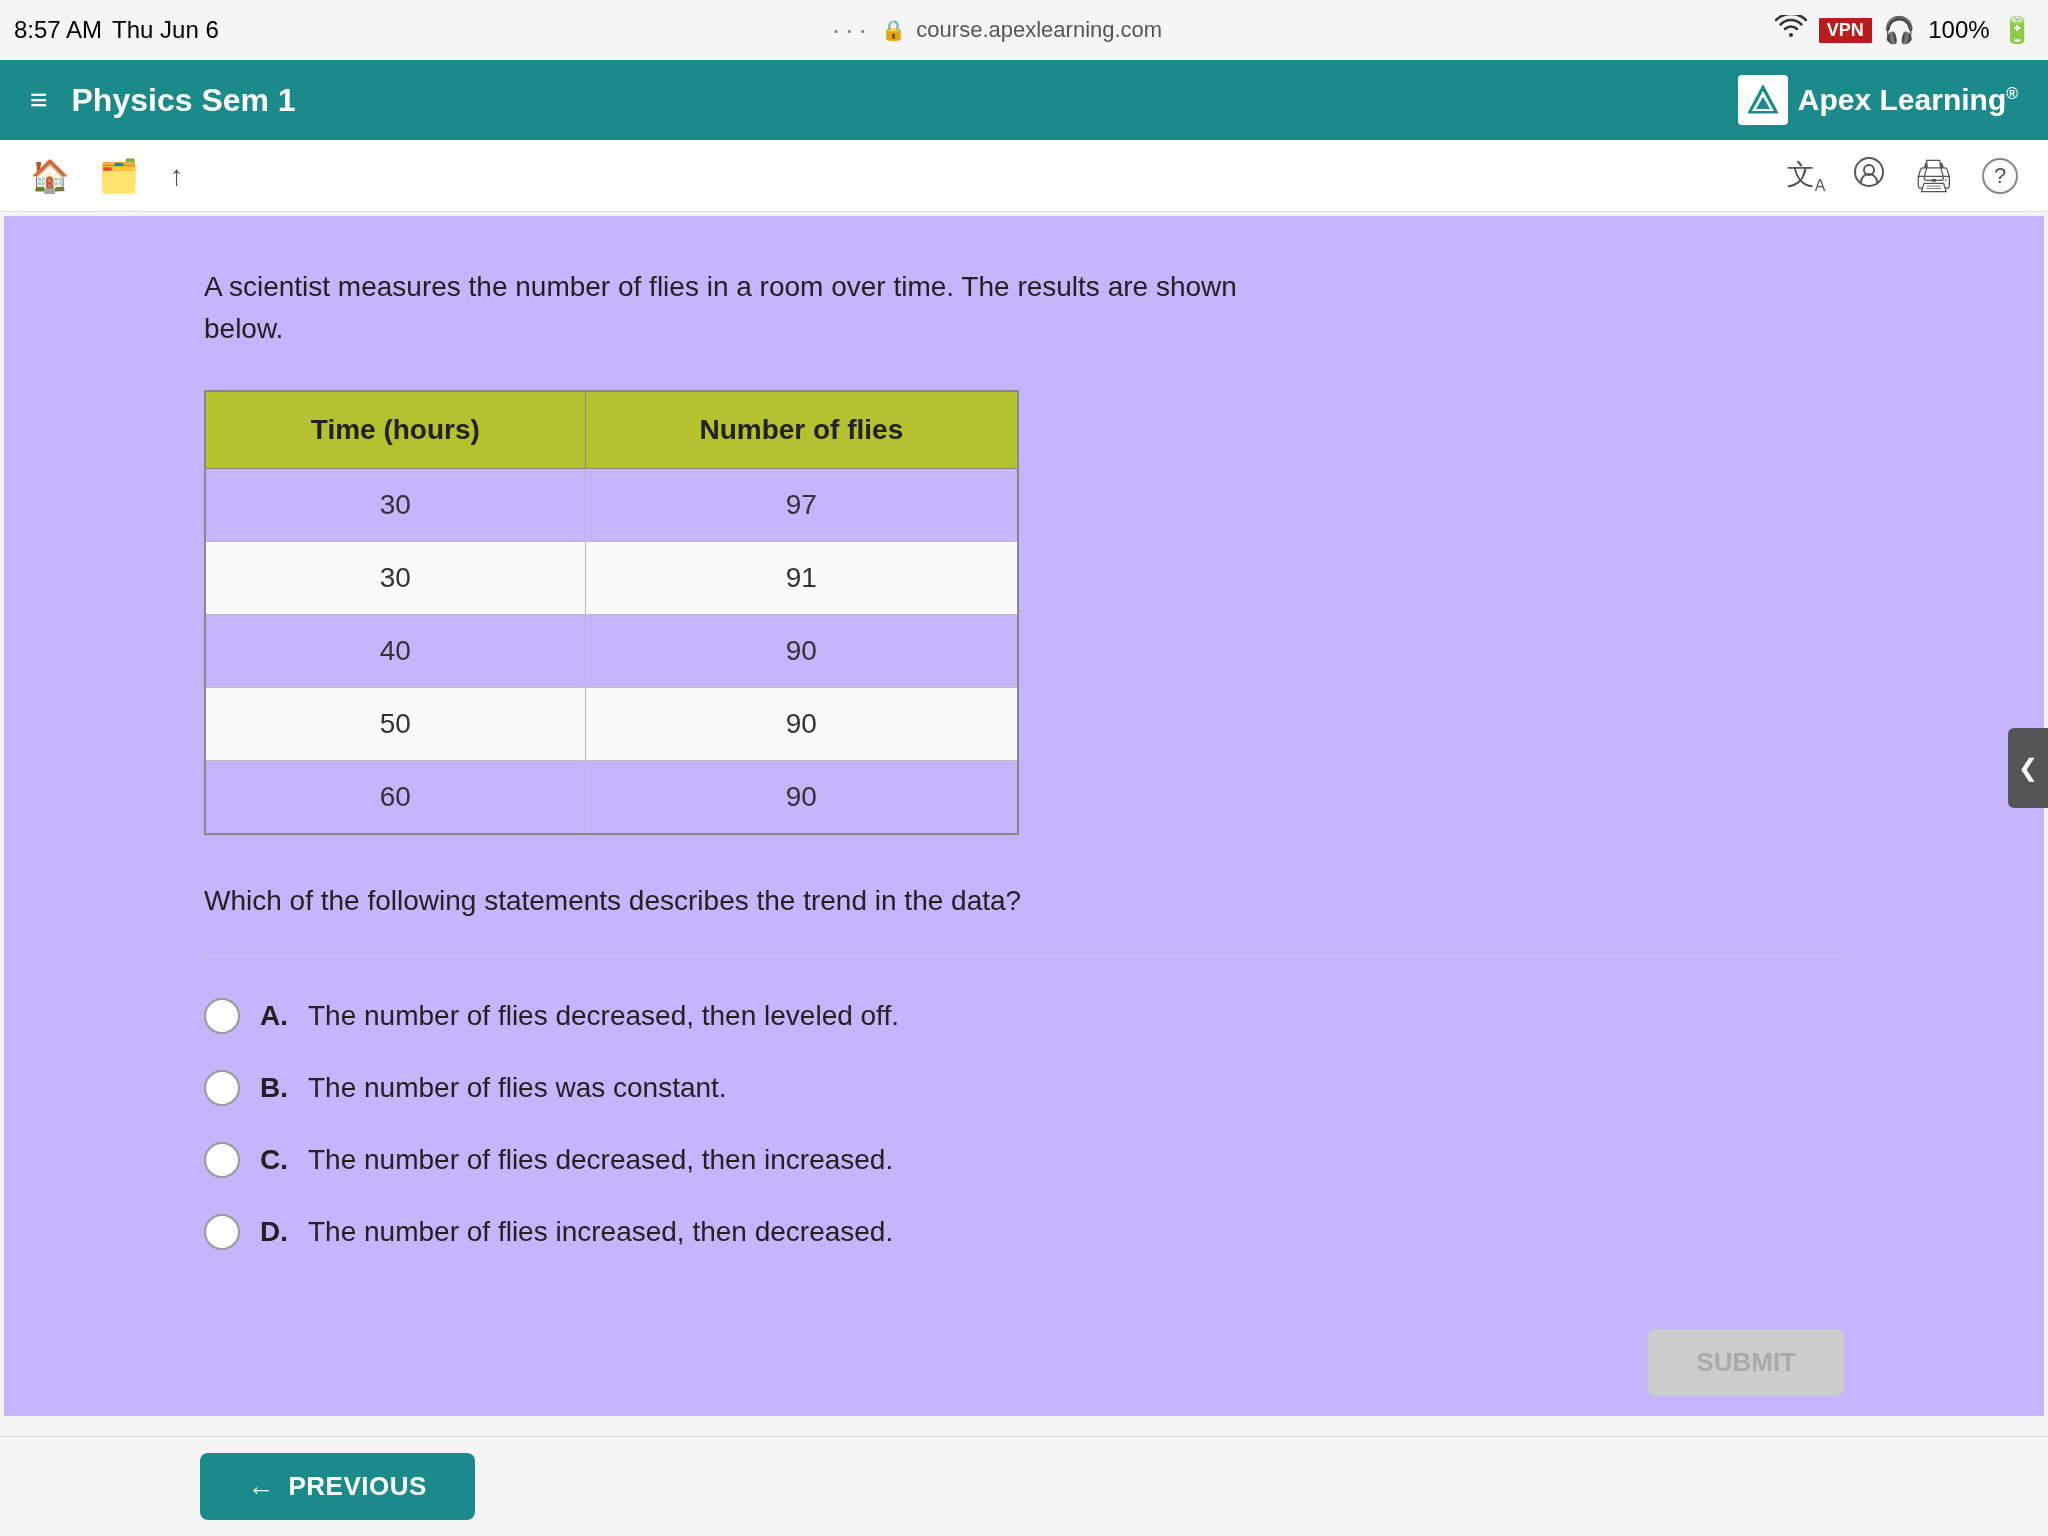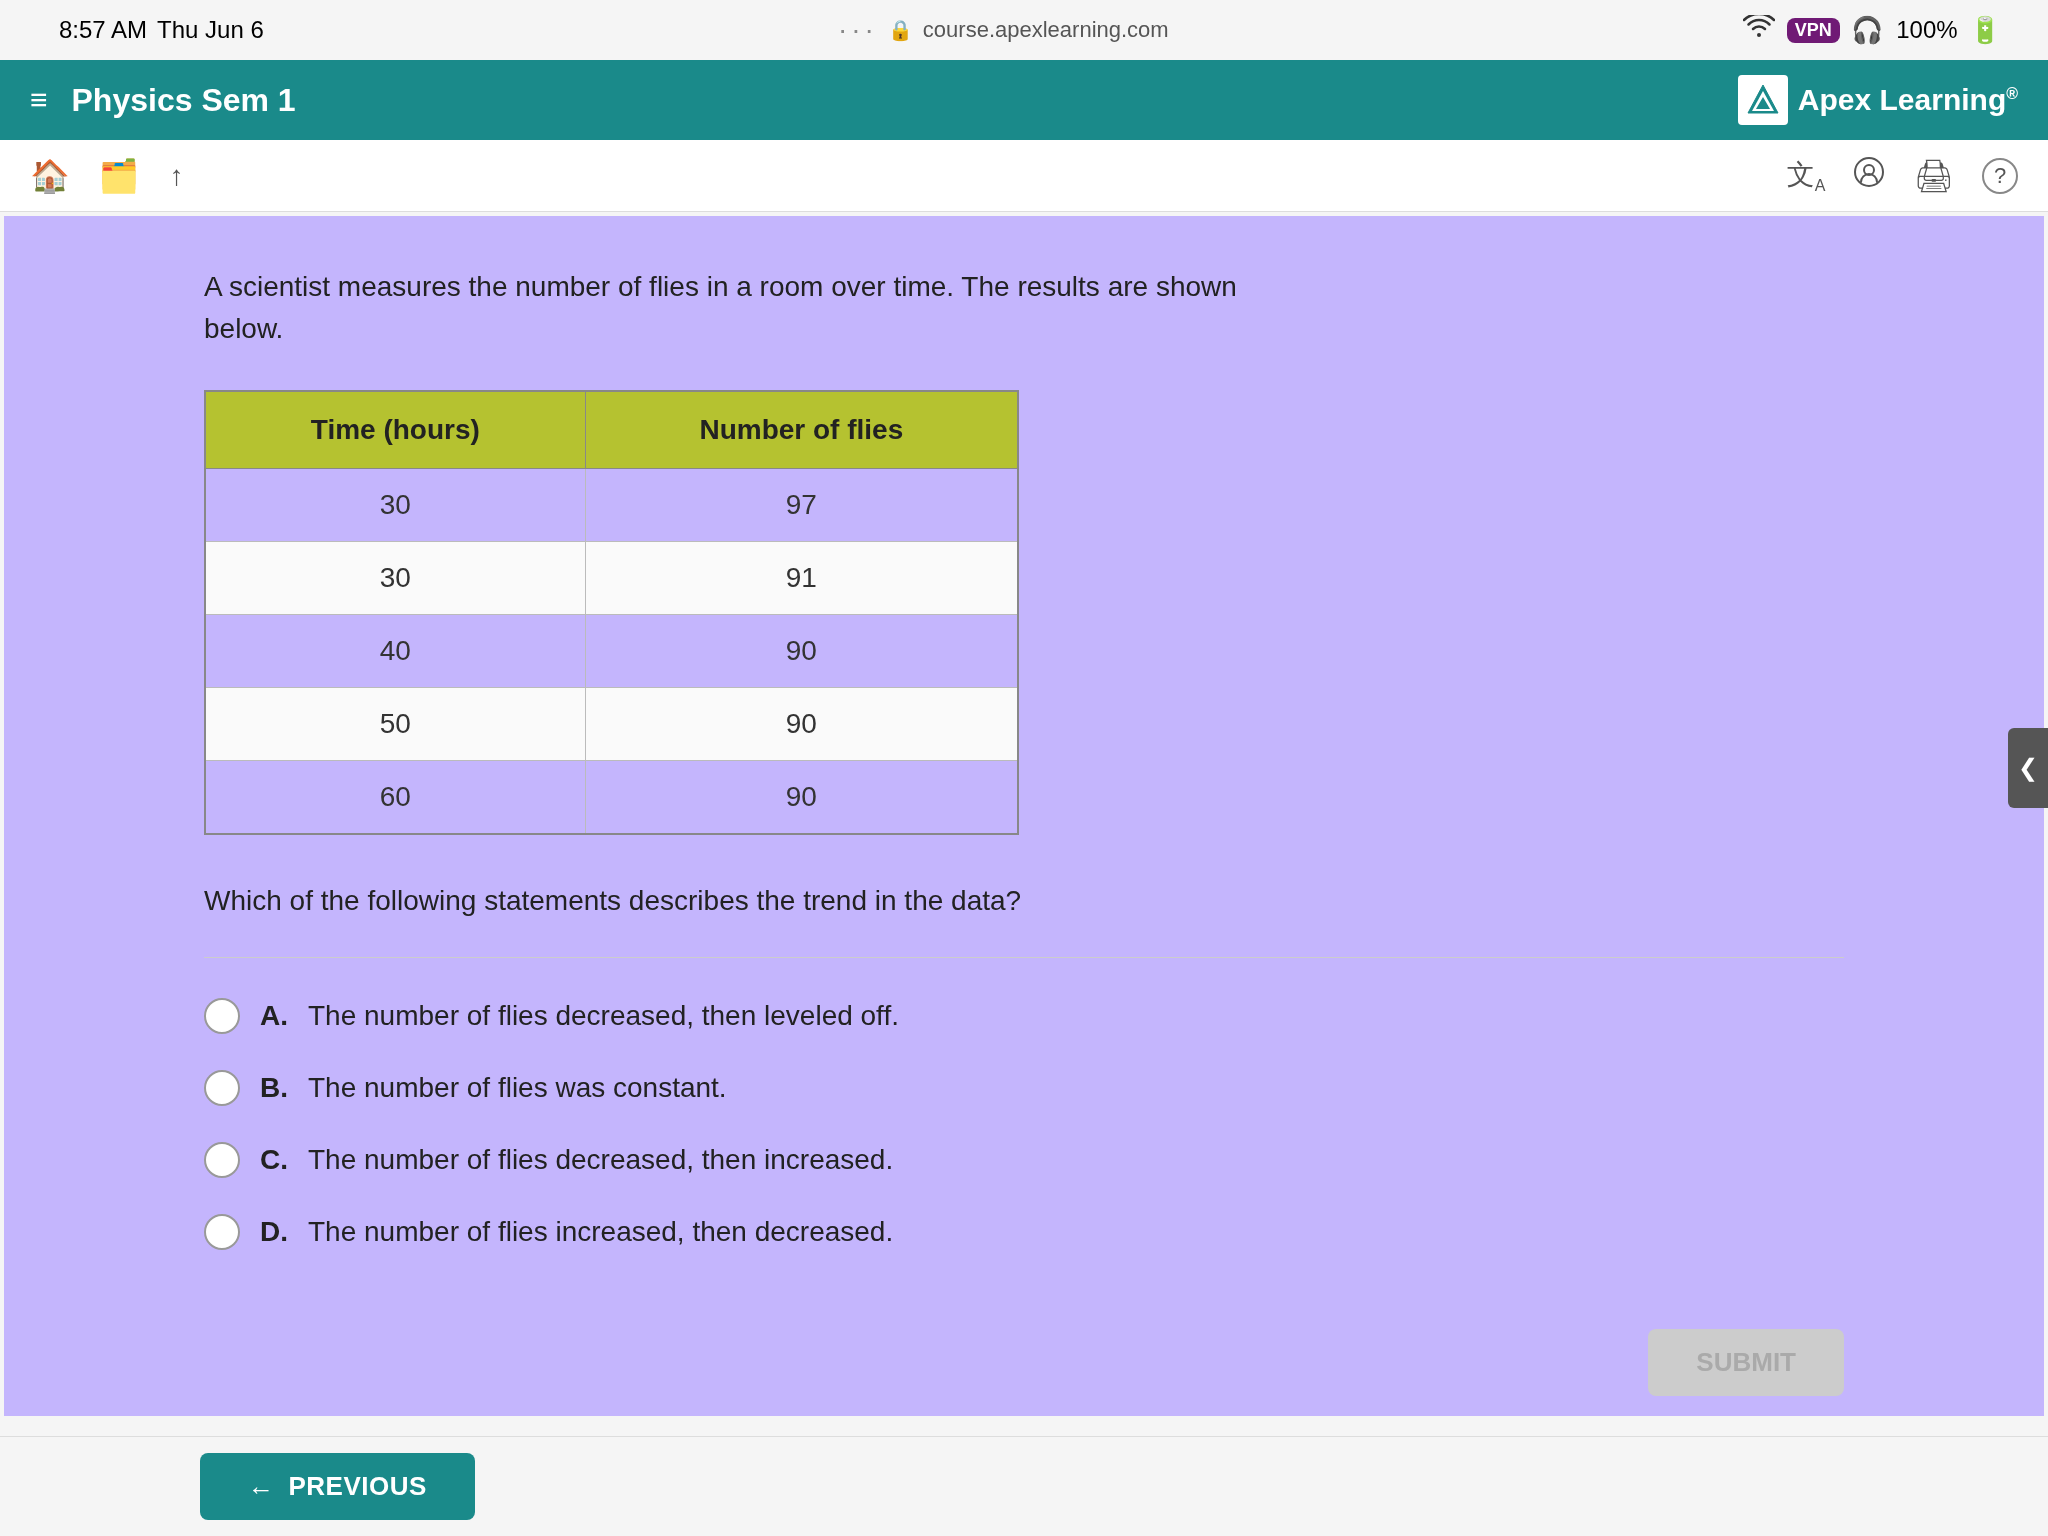--- a/index.html
+++ b/index.html
@@ -4,33 +4,32 @@
   <style>
     * { box-sizing: border-box; margin: 0; padding: 0; }
     body { font-family: -apple-system, BlinkMacSystemFont, 'Segoe UI', sans-serif; background: #f5f5f5; width: 2048px; min-height: 1536px; overflow-x: hidden; }
 
     
     .status-bar {
       background: #f5f5f5;
       display: flex;
       align-items: center;
       justify-content: space-between;
-      padding: 10px 46px;
+      padding: 10px 14px;
       font-size: 24px;
       font-weight: 500;
       height: 60px;
-      margin-left: 13px;
     }
     .status-bar-left { display: flex; align-items: center; gap: 10px; }
     .status-bar-center { display: flex; align-items: center; gap: 10px; color: #333; }
     .status-bar-right { display: flex; align-items: center; gap: 12px; }
     .lock-icon { font-size: 20px; color: #555; }
     .url-text { font-size: 22px; color: #555; }
     .dots { letter-spacing: 4px; color: #888; font-size: 28px; }
-    .vpn-badge { background: #701a75; color: white; font-size: 18px; padding: 2px 8px; border-radius: 8px; font-weight: bold; }
+    .vpn-badge { background: #b91c1c; color: white; font-size: 18px; padding: 2px 8px; border-radius: 1px; font-weight: bold; }
     .battery-text { font-size: 24px; font-weight: 500; }
 
     
     .nav-bar {
       background: #1a8a8a;
       display: flex;
       align-items: center;
       justify-content: space-between;
       padding: 0 30px;
       height: 80px;

